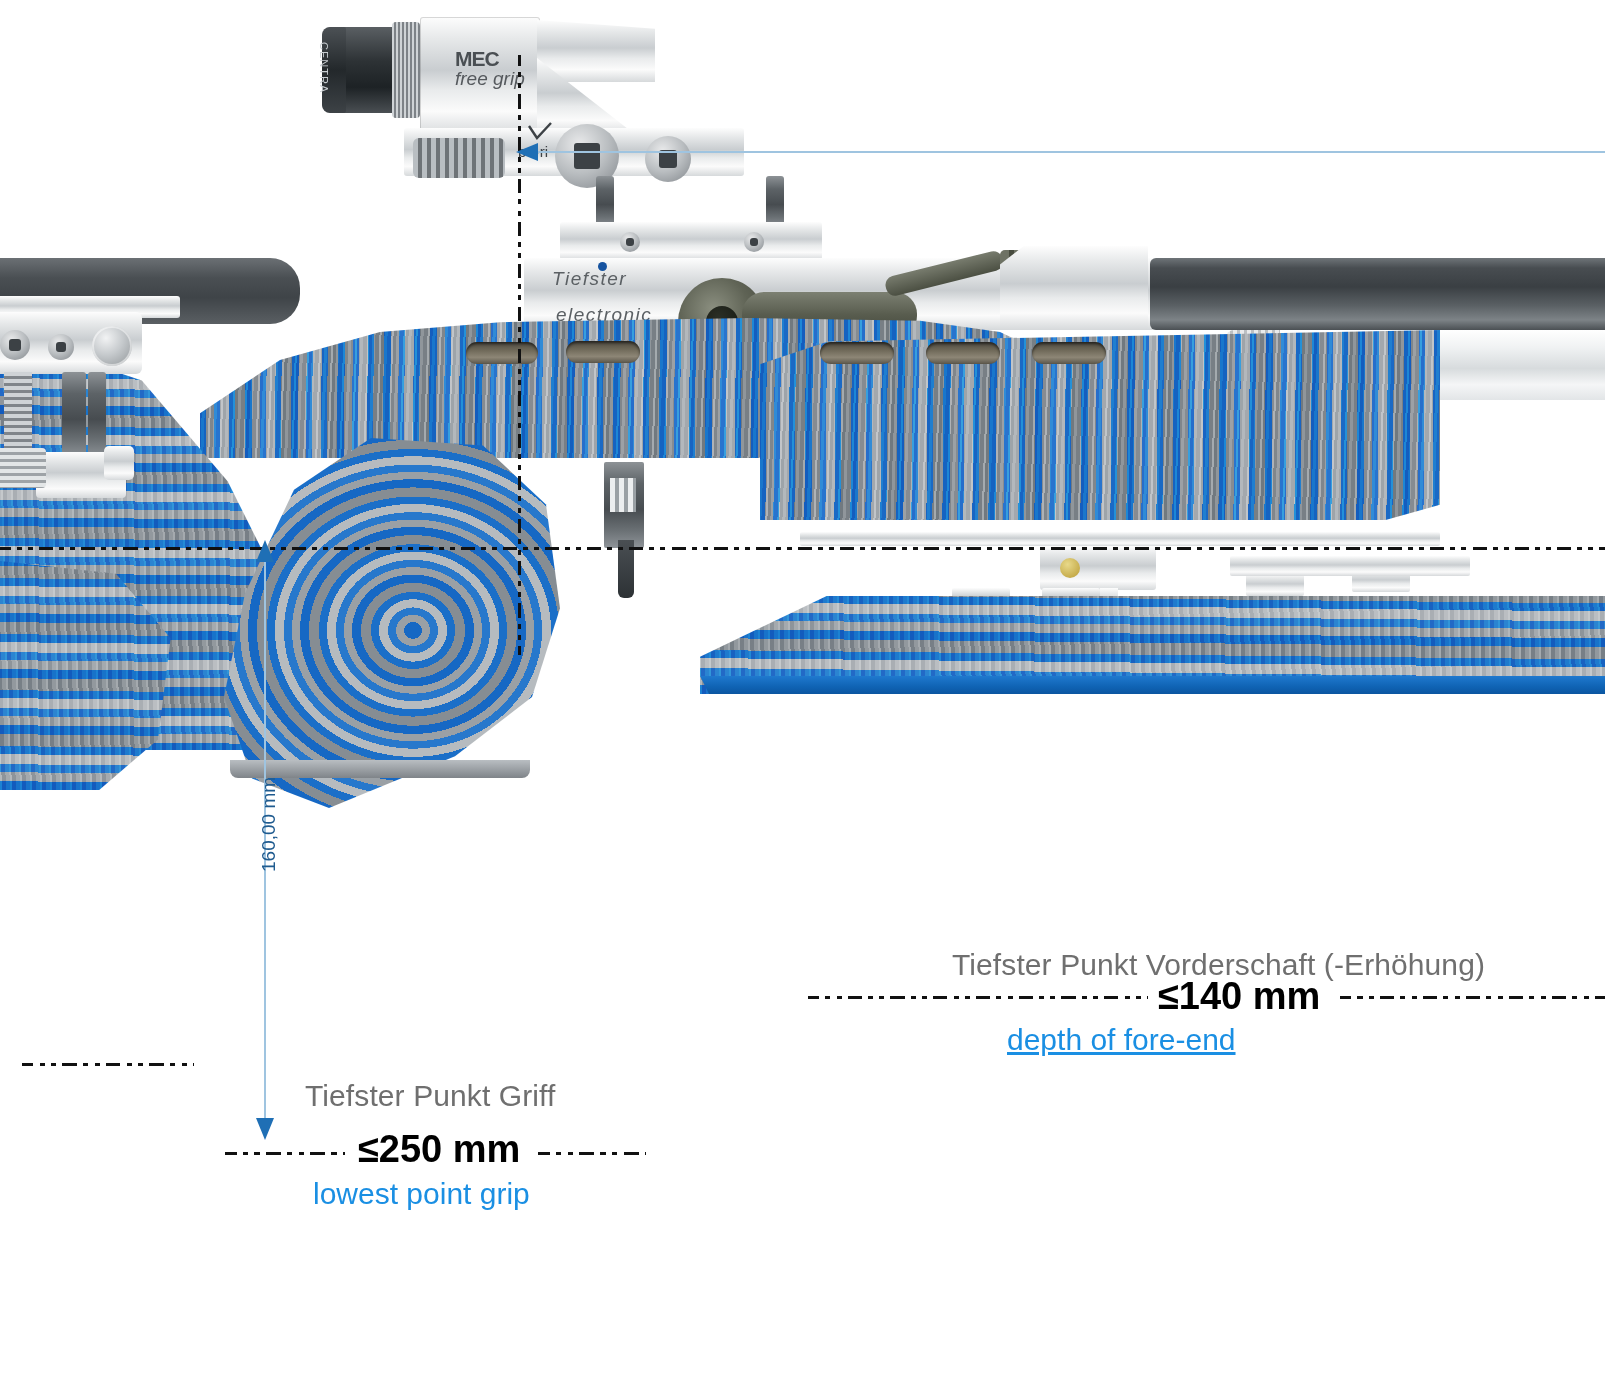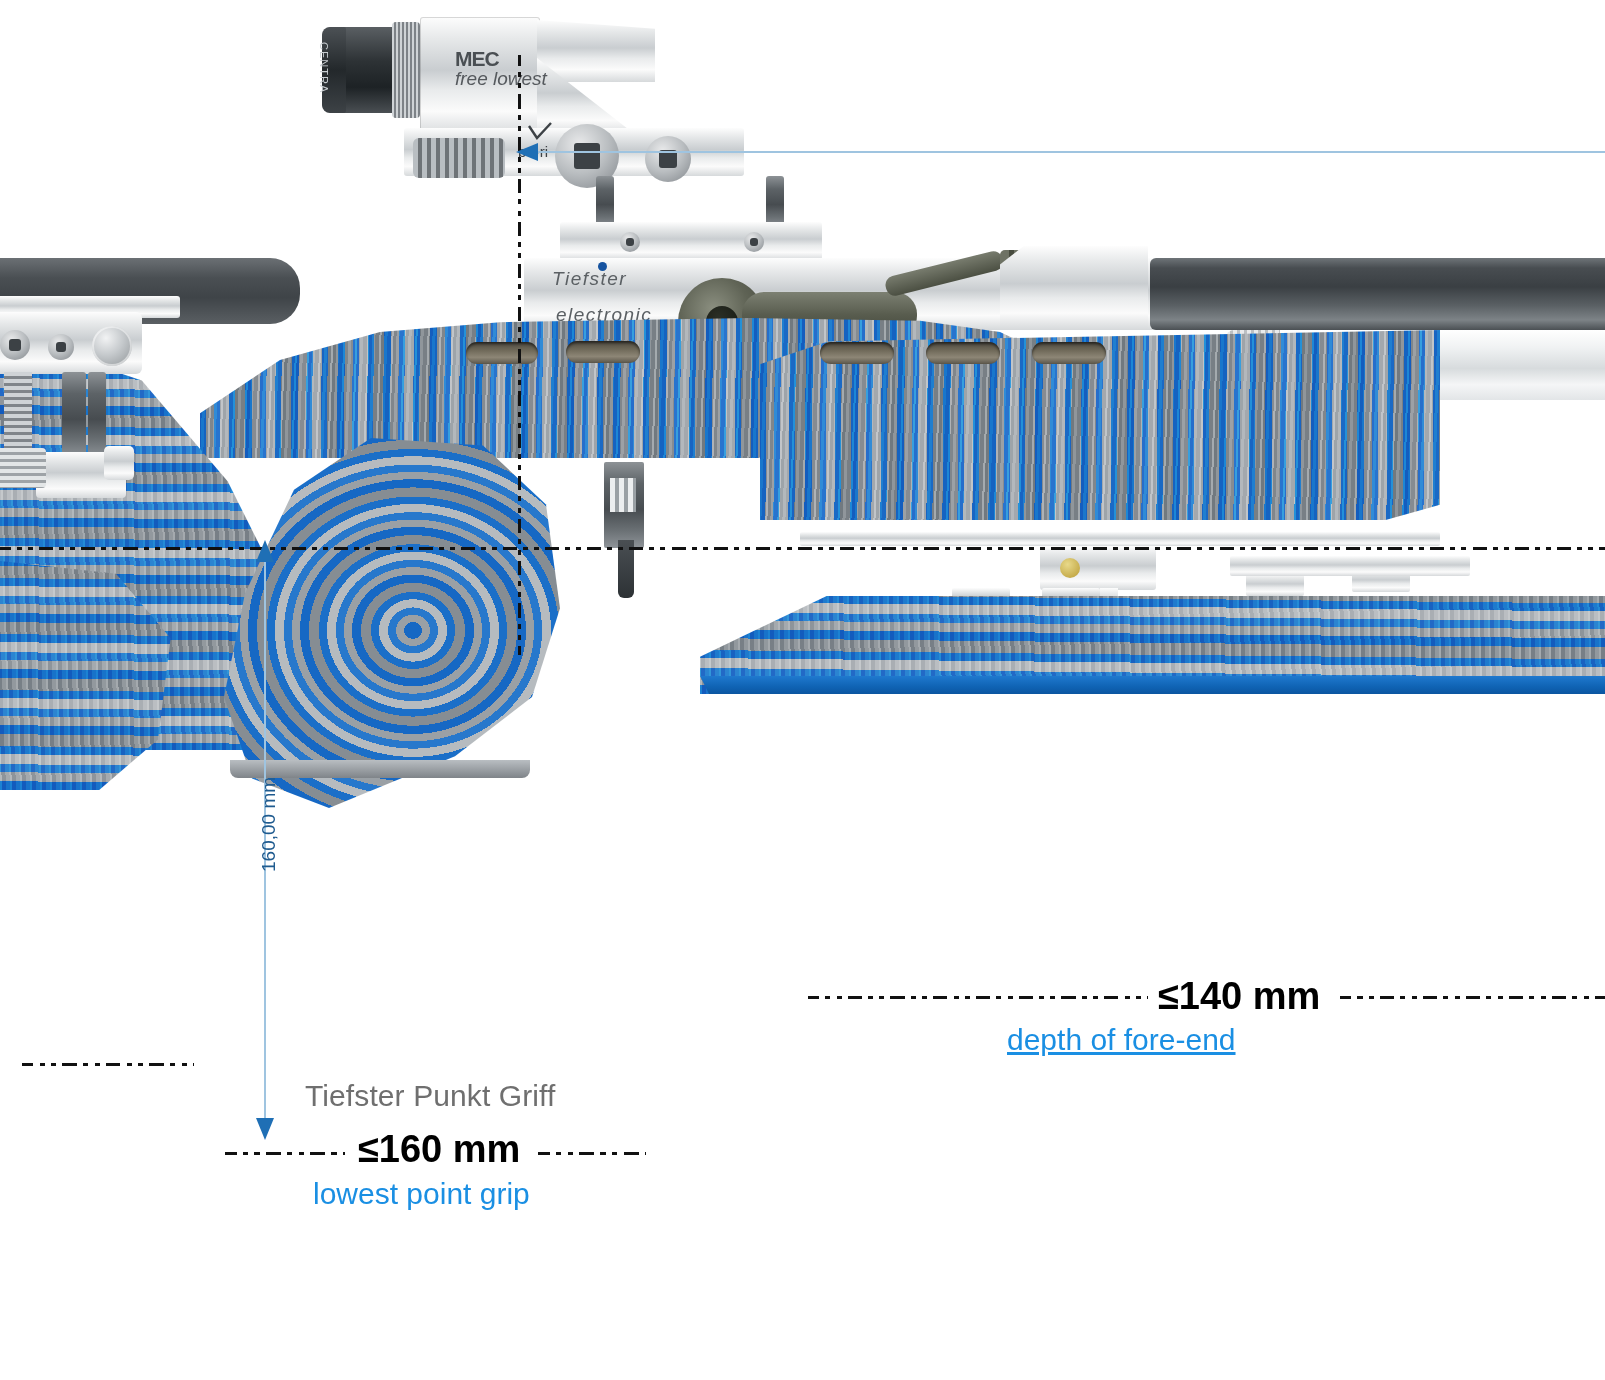--- a/index.html
+++ b/index.html
@@ -120,21 +120,21 @@
                 transform:rotate(90deg);transform-origin:left top;white-space:nowrap;">CENTRA</div>
 
     <div class="abs metal" style="left:420px;top:17px;width:120px;height:118px;border-radius:3px;
                 box-shadow:inset 0 0 0 1px rgba(0,0,0,.15);"></div>
     <div class="abs metal" style="left:537px;top:20px;width:118px;height:62px;
                 clip-path:polygon(0 0,100% 14%,100% 100%,0 100%);"></div>
     <div class="abs metal" style="left:537px;top:58px;width:100px;height:78px;
                 clip-path:polygon(0 0,100% 100%,0 100%);"></div>
     <div class="abs nosel" style="left:455px;top:47px;color:#4a4f53;font-size:21px;font-weight:bold;
                 letter-spacing:-1px;font-family:'Liberation Sans',sans-serif;">MEC</div>
-    <div class="abs nosel" style="left:455px;top:68px;color:#55595d;font-size:19px;font-style:italic;">free lowest</div>
+    <div class="abs nosel" style="left:455px;top:68px;color:#55595d;font-size:19px;font-style:italic;">free grip</div>
 
     <div class="abs metal" style="left:404px;top:128px;width:340px;height:48px;border-radius:3px;"></div>
     <div class="abs metal-d" style="left:413px;top:138px;width:92px;height:40px;border-radius:6px;
                 background:repeating-linear-gradient(90deg,#b9bec2 0 5px,#6e7377 5px 9px);"></div>
     <div class="abs hex" style="left:555px;top:124px;width:64px;height:64px;"></div>
     <div class="abs hex" style="left:645px;top:136px;width:46px;height:46px;"></div>
     <div class="abs nosel" style="left:518px;top:143px;color:#3d4246;font-size:15px;">be-ri</div>
     <div class="abs" style="left:527px;top:122px;width:26px;height:20px;">
       <svg width="26" height="20" viewBox="0 0 26 20">
         <path d="M2 4 L10 16 L24 1" stroke="#3d4246" stroke-width="2.4" fill="none"></path>
@@ -266,22 +266,23 @@
 
   <div class="abs" style="left:-210px;top:1000px;width:420px;">
     
     
     
   </div>
   <div class="dashdot-h" style="left:22px;top:1063px;width:172px;"></div>
 
   <div class="abs lbl-de nosel" style="left:305px;top:1079px;">Tiefster Punkt Griff</div>
   <div class="dashdot-h" style="left:225px;top:1152px;width:120px;"></div>
-  <div class="abs lbl-mm nosel" style="left:358px;top:1128px;">≤160 mm</div>
+  <div class="abs lbl-mm nosel" style="left:358px;top:1128px;">≤250 mm</div>
   <div class="dashdot-h" style="left:538px;top:1152px;width:108px;"></div>
   <div class="abs lbl-en nosel" style="left:313px;top:1177px;">lowest point grip</div>
 
+  <div class="abs lbl-de nosel" style="left:952px;top:948px;">Tiefster Punkt Vorderschaft (-Erhöhung)</div>
   <div class="dashdot-h" style="left:808px;top:996px;width:340px;"></div>
   <div class="abs lbl-mm nosel" style="left:1158px;top:975px;">≤140 mm</div>
   <div class="dashdot-h" style="left:1340px;top:996px;width:265px;"></div>
   <div class="abs lbl-en nosel" style="left:1007px;top:1023px;text-decoration:underline;">depth of fore-end</div>
 
 </div>
 
 </body></html>

